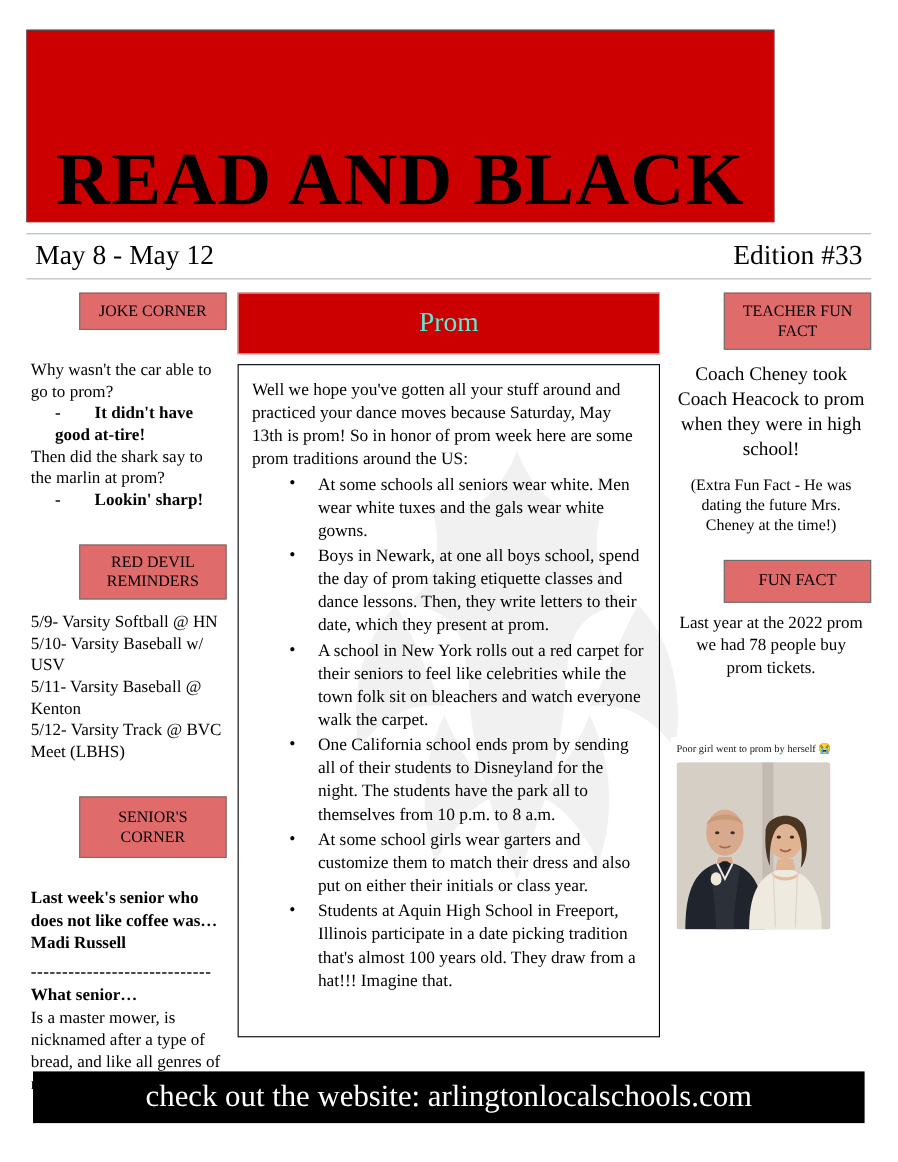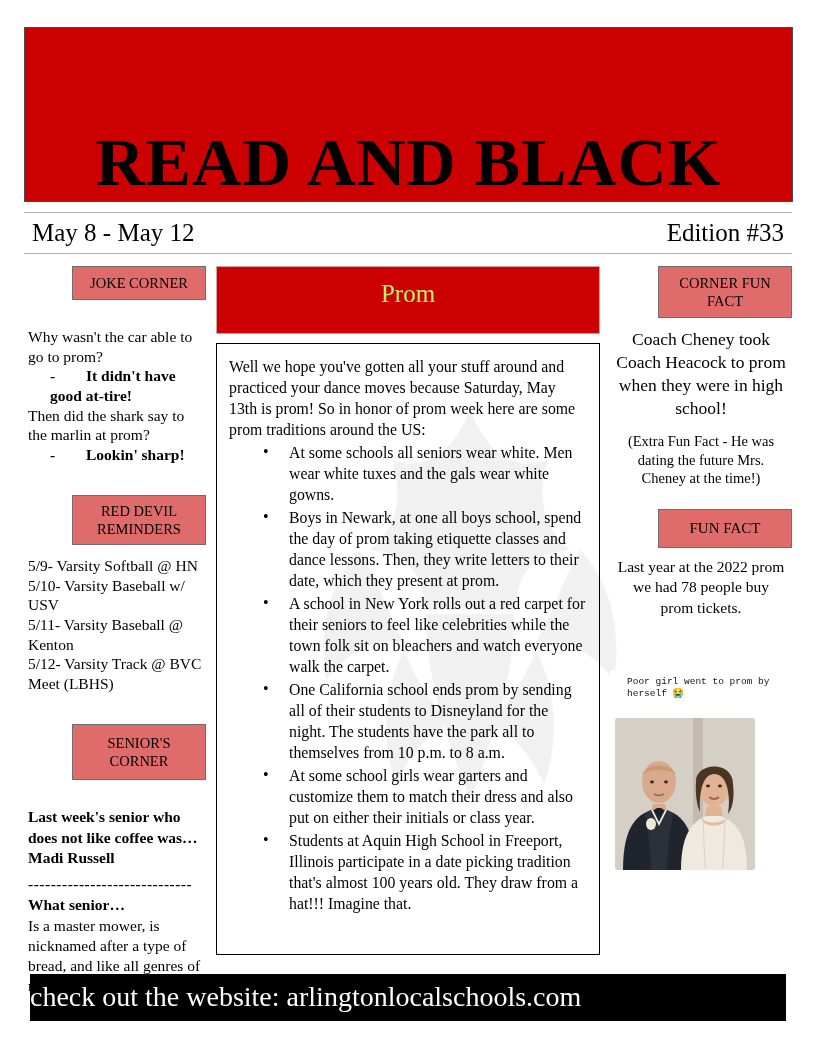--- a/index.html
+++ b/index.html
@@ -33,21 +33,21 @@
     opacity: 0.11;
     z-index: 0;
     pointer-events: none;
   }
 
   
   .masthead {
     position: absolute;
     left: 24px;
     top: 27px;
-    width: 769px;
+    width: 680px;
     height: 175px;
     background: #cc0000;
     border: 1px solid #4a4a4a;
     box-sizing: border-box;
     z-index: 2;
   }
   .masthead-title {
     position: absolute;
     left: 0;
     right: 0;
@@ -176,25 +176,25 @@
     font-size: 15.5px;
     line-height: 1.3;
     margin: 0;
   }
 
   
   .prom-banner {
     background: #cc0000;
     border: 1px solid #d8a0a0;
     box-sizing: border-box;
-    height: 68px;
+    height: 56px;
     text-align: center;
     font-size: 25px;
     line-height: 54px;
-    color: #bef264;
+    color: #5eead4;
   }
   .article-box {
     margin-top: 9px;
     border: 1px solid #000000;
     box-sizing: border-box;
     padding: 12px 12px 14px 12px;
     background: transparent;
     min-height: 612px;
   }
   .article-intro {
@@ -246,26 +246,26 @@
     margin: 0;
   }
 
   
   .meme-card {
     margin-top: 12px;
     background: #ffffff;
     width: 182px;
   }
   .meme-caption {
-    font-family: Liberation Mono, monospace;
+    font-family: Liberation Serif, serif;
     font-size: 9.5px;
     line-height: 1.35;
     color: #14171a;
     padding: 6px 5px 5px 5px;
-    margin: 12px;
+    margin: 0;
   }
   .meme-photo-wrap {
     padding: 0 5px 6px 5px;
   }
   .meme-photo {
     width: 140px;
     height: 152px;
     display: block;
     border-radius: 3px;
     overflow: hidden;
@@ -279,21 +279,21 @@
     width: 756px;
     height: 47px;
     background: #000000;
     z-index: 3;
   }
   .footer-text {
     position: absolute;
     left: 0; right: 0; top: 0;
     height: 47px;
     line-height: 45px;
-    text-align: left;
+    text-align: center;
     color: #ffffff;
     font-size: 28px;
     white-space: nowrap;
   }
 </style>
 </head>
 <body>
 
 <div class="page">
 
@@ -361,21 +361,21 @@
         <li>A school in New York rolls out a red carpet for their seniors to feel like celebrities while the town folk sit on bleachers and watch everyone walk the carpet.</li>
         <li>One California school ends prom by sending all of their students to Disneyland for the night. The students have the park all to themselves from 10 p.m. to 8 a.m.</li>
         <li>At some school girls wear garters and customize them to match their dress and also put on either their initials or class year.</li>
         <li>Students at Aquin High School in Freeport, Illinois participate in a date picking tradition that's almost 100 years old. They draw from a hat!!!  Imagine that.</li>
       </ul>
     </div>
   </div>
 
   <div class="col-right">
 
-    <div class="sec-head">CORNER FUN FACT</div>
+    <div class="sec-head">TEACHER FUN FACT</div>
     <p class="teacher-fact">Coach Cheney took Coach Heacock to prom when they were in high school!</p>
     <p class="teacher-extra">(Extra Fun Fact - He was dating the future Mrs. Cheney at the time!)</p>
 
     <div class="spacer-sm"></div>
 
     <div class="sec-head funfact">FUN FACT</div>
     <p class="funfact-text">Last year at the 2022 prom we had 78 people buy prom tickets.</p>
 
     <div class="spacer-lg"></div>
 

